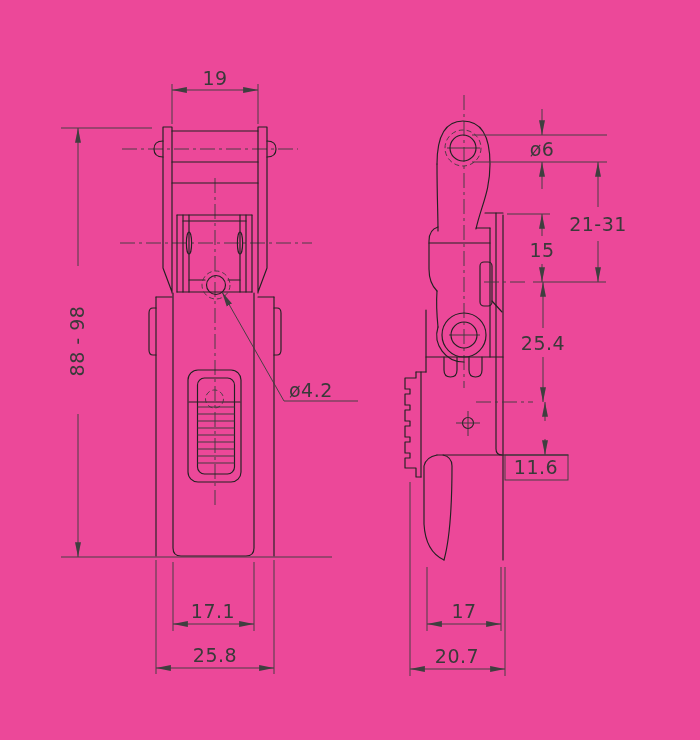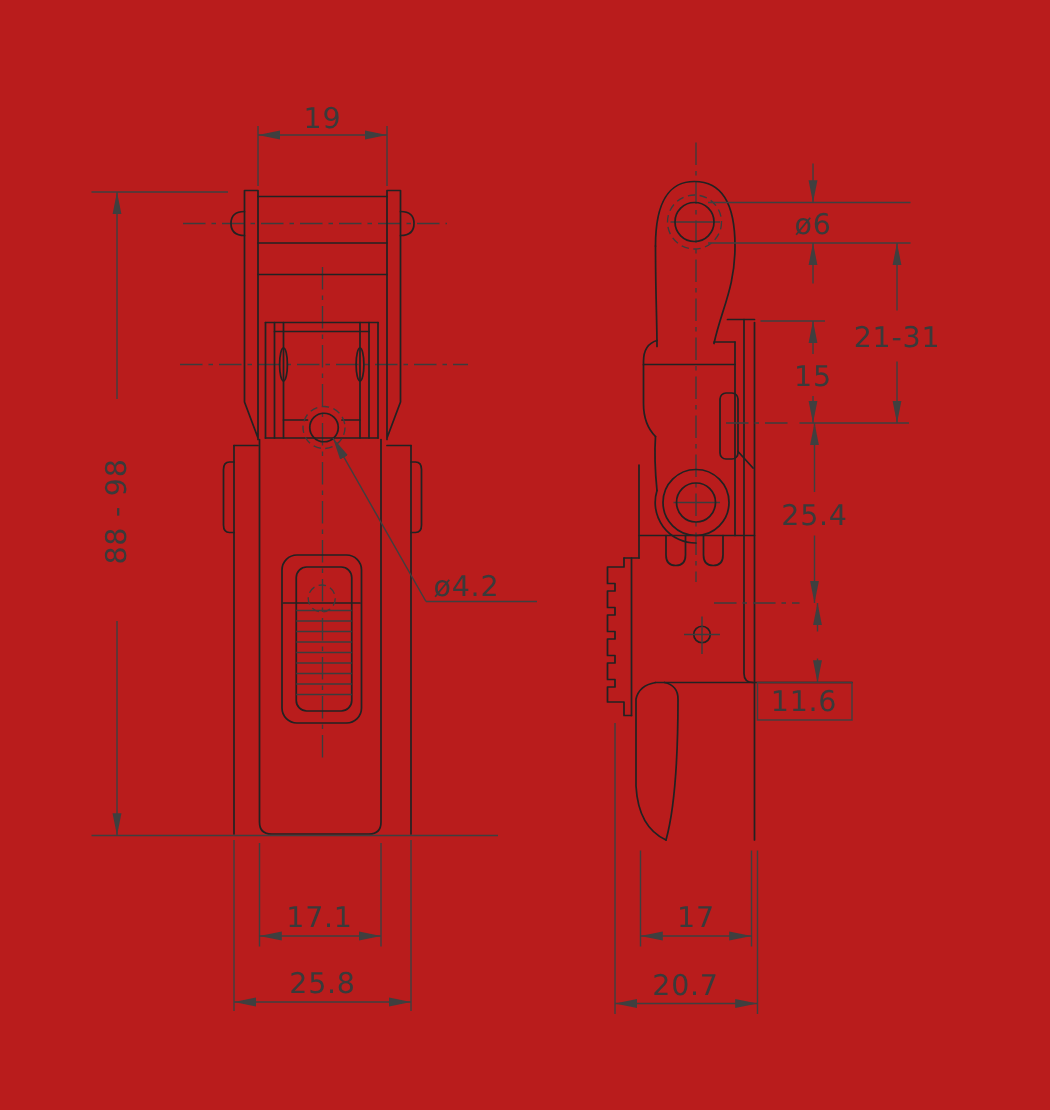--- a/index.html
+++ b/index.html
@@ -1,16 +1,16 @@
 <!DOCTYPE html>
 <html><head>
 <meta charset="utf-8">
 <style>
   html,body{margin:0;padding:0;background:#ffffff;}
-  .stage{width:700px;height:740px;background:#b91c1c;position:relative;font-family:"DejaVu Sans",sans-serif;}
+  .stage{width:700px;height:740px;background:#ec4899;position:relative;font-family:"DejaVu Sans",sans-serif;}
   svg{display:block;}
   .part{fill:none;stroke:#222222;stroke-width:1.15;stroke-linecap:round;stroke-linejoin:round;}
   .thin{fill:none;stroke:#3c3c3c;stroke-width:0.95;}
   .cl{fill:none;stroke:#3c3c3c;stroke-width:0.9;stroke-dasharray:15 4 3 4;}
   .hid{fill:none;stroke:#3c3c3c;stroke-width:0.9;stroke-dasharray:5 3;}
   .dim{fill:none;stroke:#3f3f3f;stroke-width:0.95;}
   text.dtxt{fill:#3a3a3a;font-size:19px;font-family:"DejaVu Sans",sans-serif;letter-spacing:0.5px;}
 </style>
 </head>
 <body>

